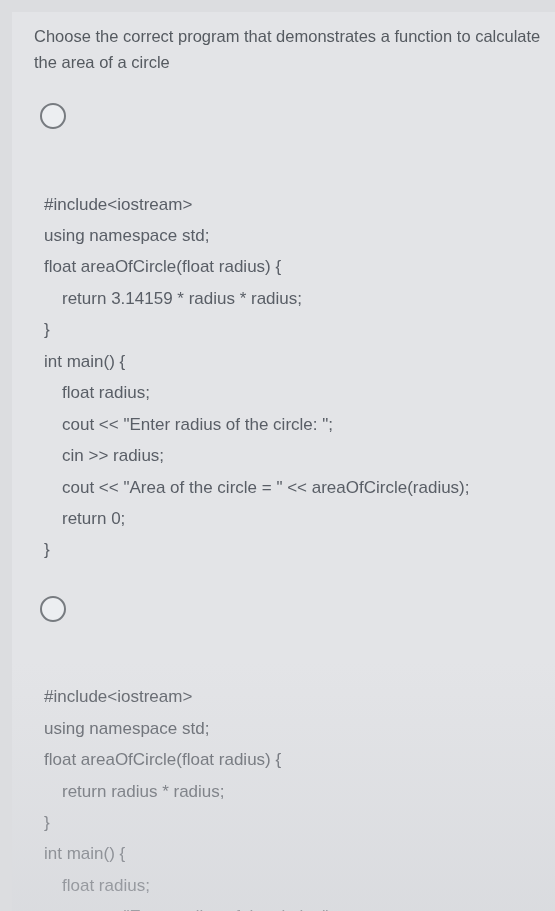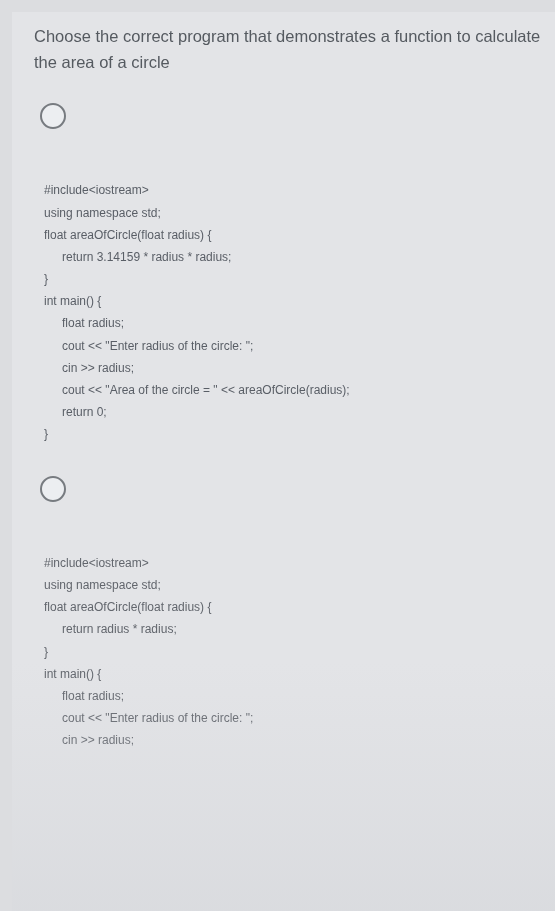--- a/index.html
+++ b/index.html
@@ -53,21 +53,21 @@
     .radio {
       width: 26px;
       height: 26px;
       border: 2px solid #777b80;
       border-radius: 50%;
       background: #eceef1;
       margin: 0 0 28px 6px;
     }
     .code {
       color: #595e66;
-      font-size: 12px;
+      font-size: 17px;
       line-height: 1.85;
       font-weight: 500;
       white-space: pre;
       font-family: "Segoe UI", Arial, sans-serif;
       padding-left: 2px;
     }
     .opt2 .code {
       filter: blur(0.35px);
       color: #62666d;
     }

